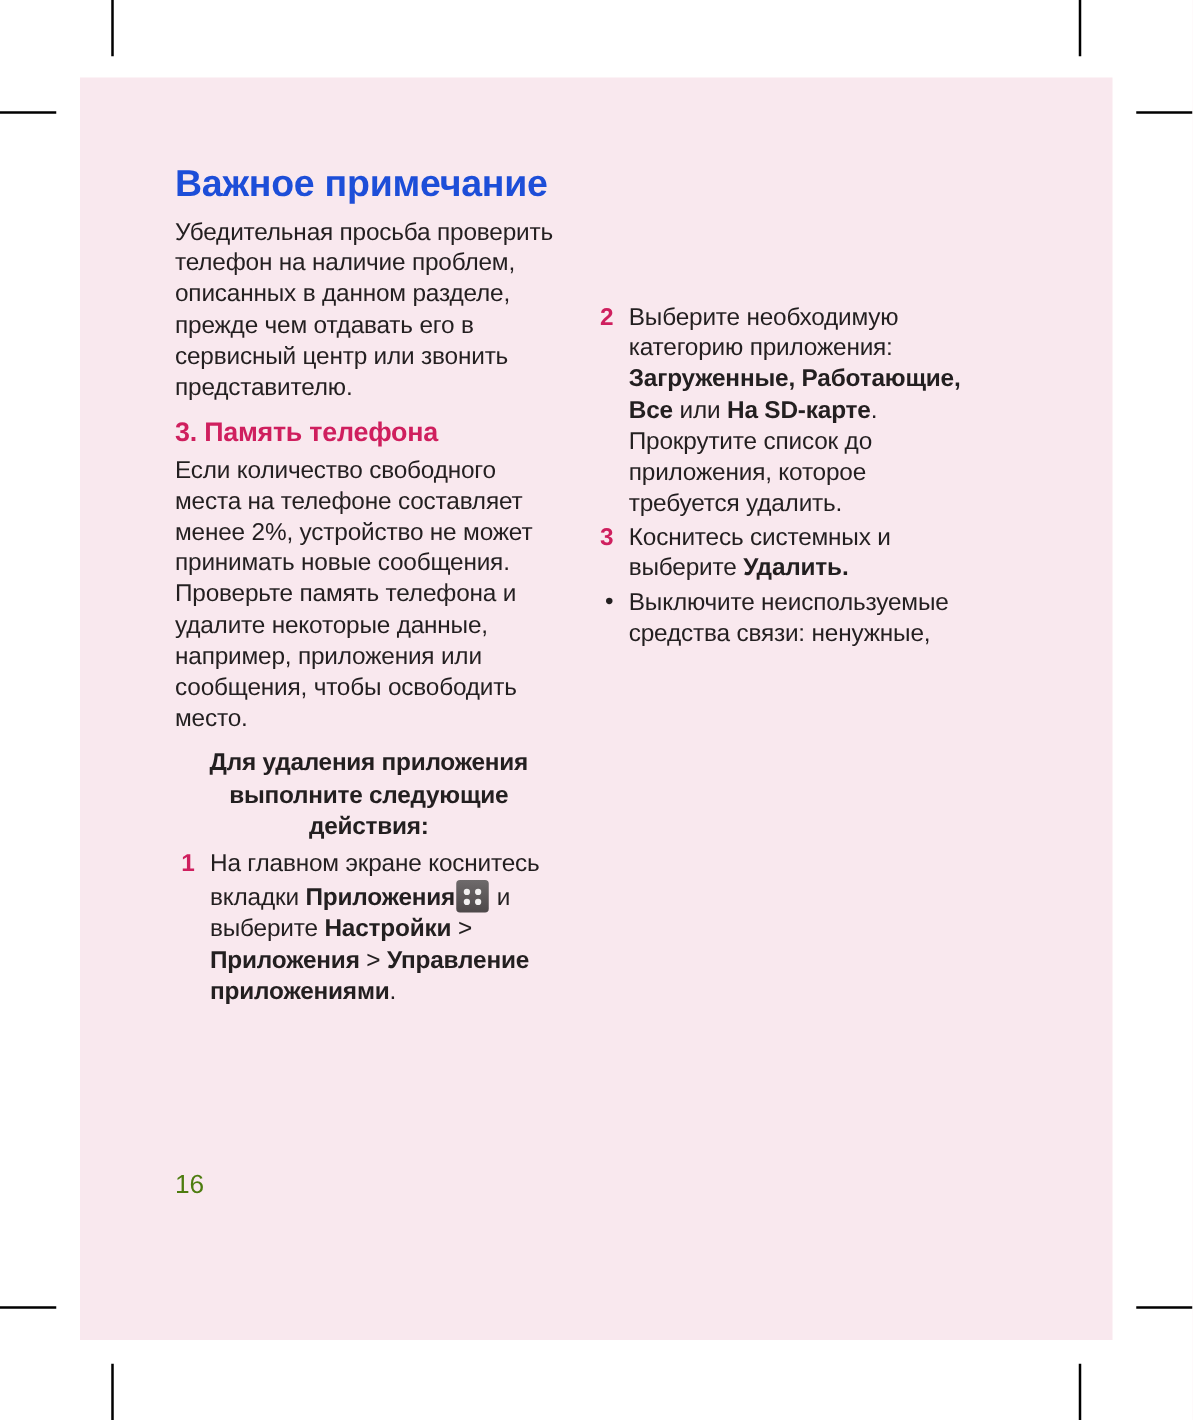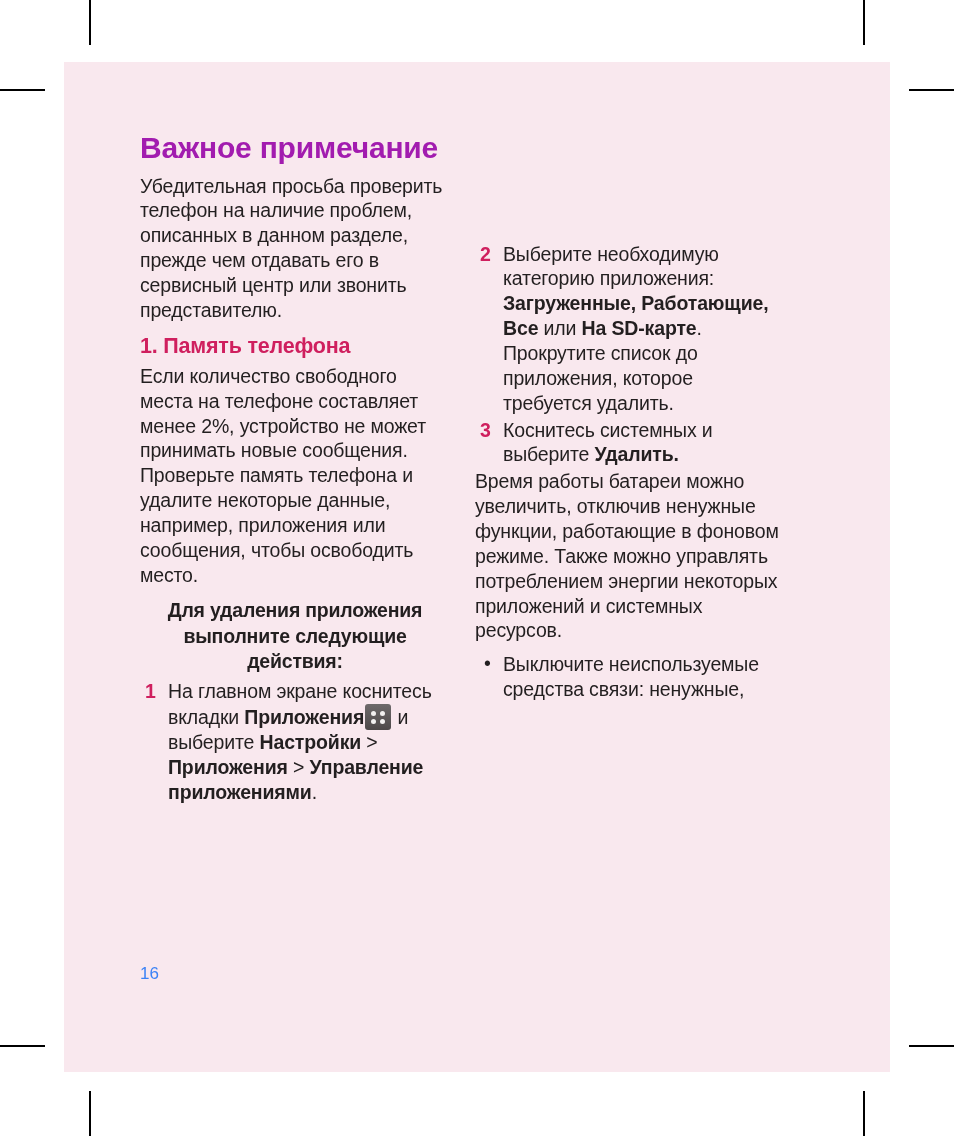--- a/index.html
+++ b/index.html
@@ -45,21 +45,21 @@
   
   .content {
     position: absolute;
     left: 140px;
     top: 132px;
     width: 680px;
     height: 880px;
   }
 
   .page-title {
-    color: #a21caf;
+    color: #1d4ed8;
     font-size: 30px;
     font-weight: bold;
     letter-spacing: -0.2px;
     line-height: 1.05;
     margin: 0 0 10px 0;
     white-space: nowrap;
   }
 
   .columns {
     display: flex;
@@ -157,23 +157,23 @@
     background: #f2f0f0;
   }
   .apps-icon i:nth-child(1) { left: 6px;  top: 7px; }
   .apps-icon i:nth-child(2) { left: 15px; top: 7px; }
   .apps-icon i:nth-child(3) { left: 6px;  top: 15px; }
   .apps-icon i:nth-child(4) { left: 15px; top: 15px; }
 
   .page-number {
     position: absolute;
     left: 0px;
-    top: 832px;
-    font-size: 17px;
-    color: #3b82f6;
+    top: 804px;
+    font-size: 21px;
+    color: #4d7c0f;
     letter-spacing: 0px;
   }
 </style>
 </head>
 <body>
 
 <div class="crop v crop-tl-v"></div>
 <div class="crop h crop-tl-h"></div>
 <div class="crop v crop-tr-v"></div>
 <div class="crop h crop-tr-h"></div>
@@ -187,21 +187,21 @@
 <div class="content">
 
   <h1 class="page-title">Важное примечание</h1>
 
   <div class="columns">
 
     <div class="col left">
 
       <p class="body">Убедительная просьба проверить телефон на наличие проблем, описанных в данном разделе, прежде чем отдавать его в сервисный центр или звонить представителю.</p>
 
-      <h2 class="section">1. Память телефона</h2>
+      <h2 class="section">3. Память телефона</h2>
 
       <p class="body">Если количество свободного места на телефоне составляет менее 2%, устройство не может принимать новые сообщения. Проверьте память телефона и удалите некоторые данные, например, приложения или сообщения, чтобы освободить место.</p>
 
       <p class="lead-bold">Для удаления приложения выполните следующие действия:</p>
 
       <ol class="steps">
         <li class="step">
           <span class="marker">1</span><span>На главном экране коснитесь вкладки </span><b>Приложения</b><span class="apps-icon"><i></i><i></i><i></i><i></i></span><span> и выберите </span><b>Настройки</b><span> &gt; </span><b>Приложения</b><span> &gt; </span><b>Управление приложениями</b><span>.</span>
         </li>
       </ol>
@@ -214,21 +214,20 @@
       <ol class="steps">
         <li class="step">
           <span class="marker">2</span><span>Выберите необходимую категорию приложения: </span><b>Загруженные, Работающие, Все</b><span> или </span><b>На SD-карте</b><span>. Прокрутите список до приложения, которое требуется удалить.</span>
         </li>
         <li class="step">
           <span class="marker">3</span><span>Коснитесь системных и выберите </span><b>Удалить.</b><span></span>
         </li>
       </ol>
 
 
-      <p class="body">Время работы батареи можно увеличить, отключив ненужные функции, работающие в фоновом режиме. Также можно управлять потреблением энергии некоторых приложений и системных ресурсов.</p>
 
 
       <ul class="bullets">
         <li class="bullet">
           <span class="marker">•</span><span>Выключите неиспользуемые средства связи: ненужные,</span>
         </li>
       </ul>
 
     </div>
   </div>

